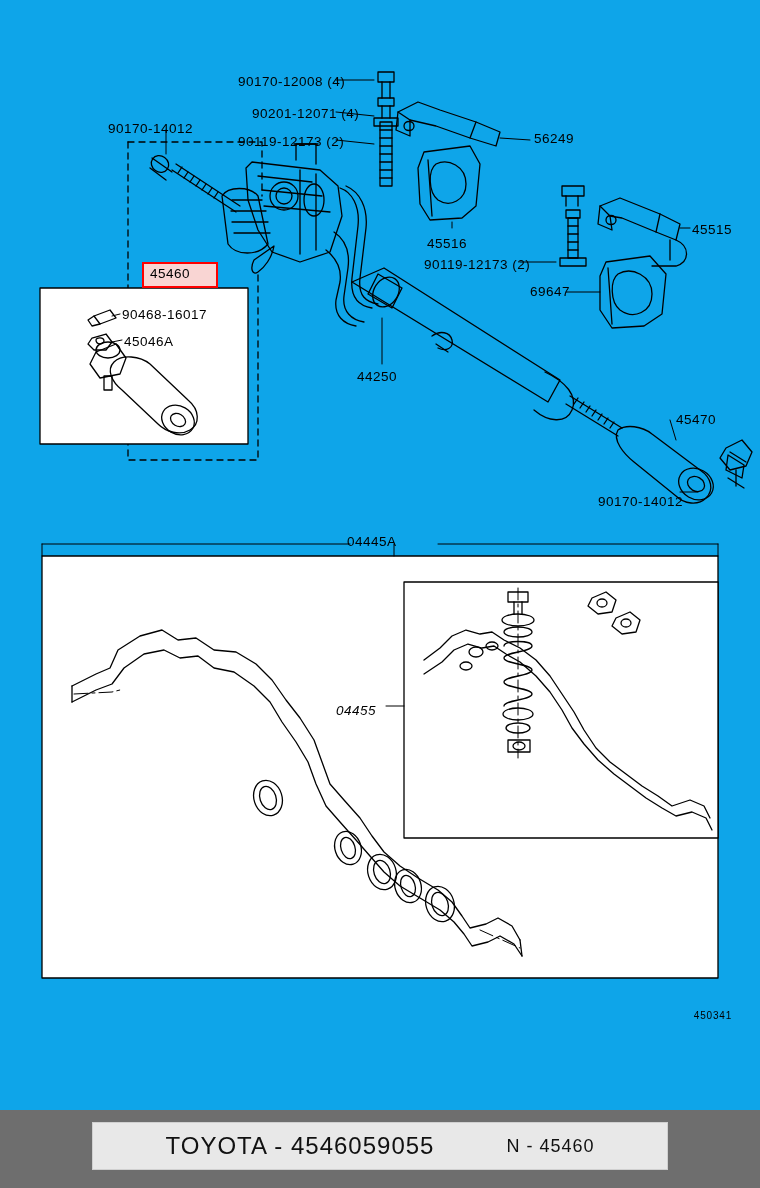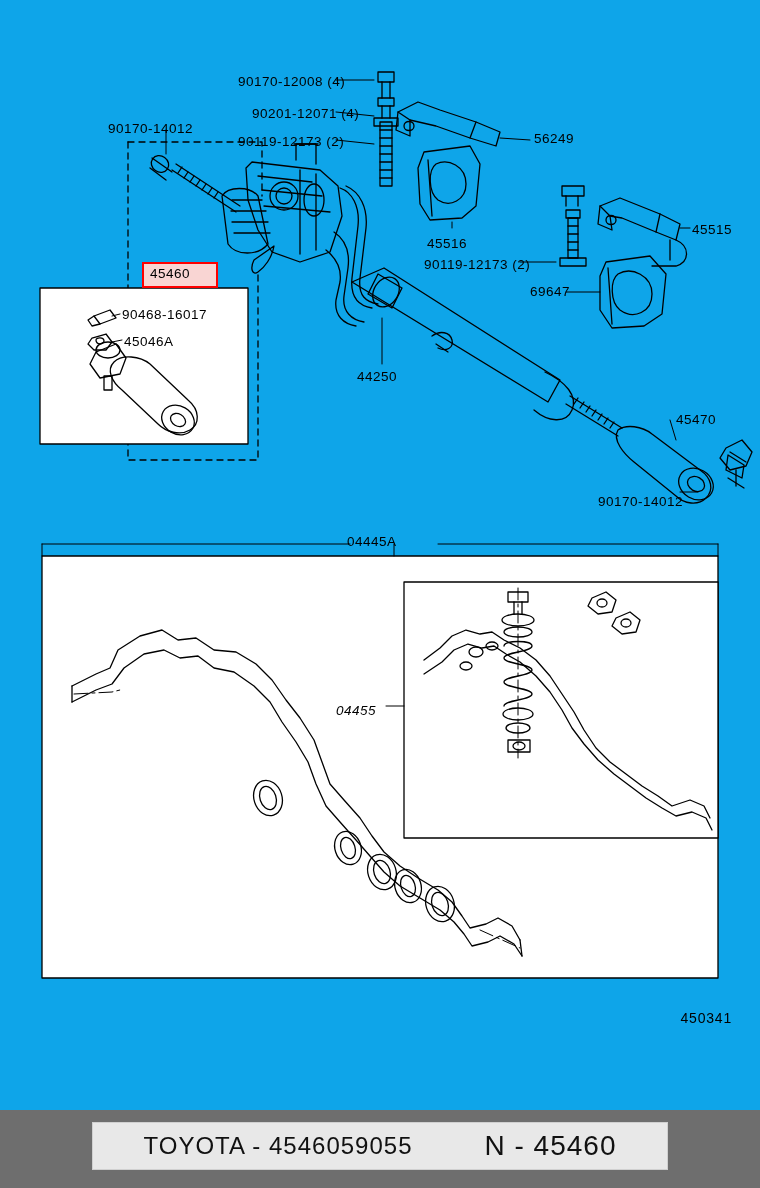--- a/index.html
+++ b/index.html
@@ -66,30 +66,30 @@
     align-items: center;
     justify-content: center;
     gap: 14px;
   }
   #footer-text {
     font-size: 24px;
     letter-spacing: 1px;
     color: #111111;
   }
   #footer-right {
-    font-size: 28px;
+    font-size: 18px;
     letter-spacing: 1px;
     color: #111111;
     margin-left: 58px;
   }
   #diagram-code {
     position: absolute;
     right: 28px;
     top: 1010px;
-    font-size: 14px;
+    font-size: 10px;
     letter-spacing: 0.8px;
   }
 </style>
 </head>
 <body>
 
 <div id="page">
 
   <svg id="diagram-svg" width="760" height="1188" viewBox="0 0 760 1188">
     <g fill="none" stroke="#000000" stroke-width="1.3" stroke-linejoin="round" stroke-linecap="round">

